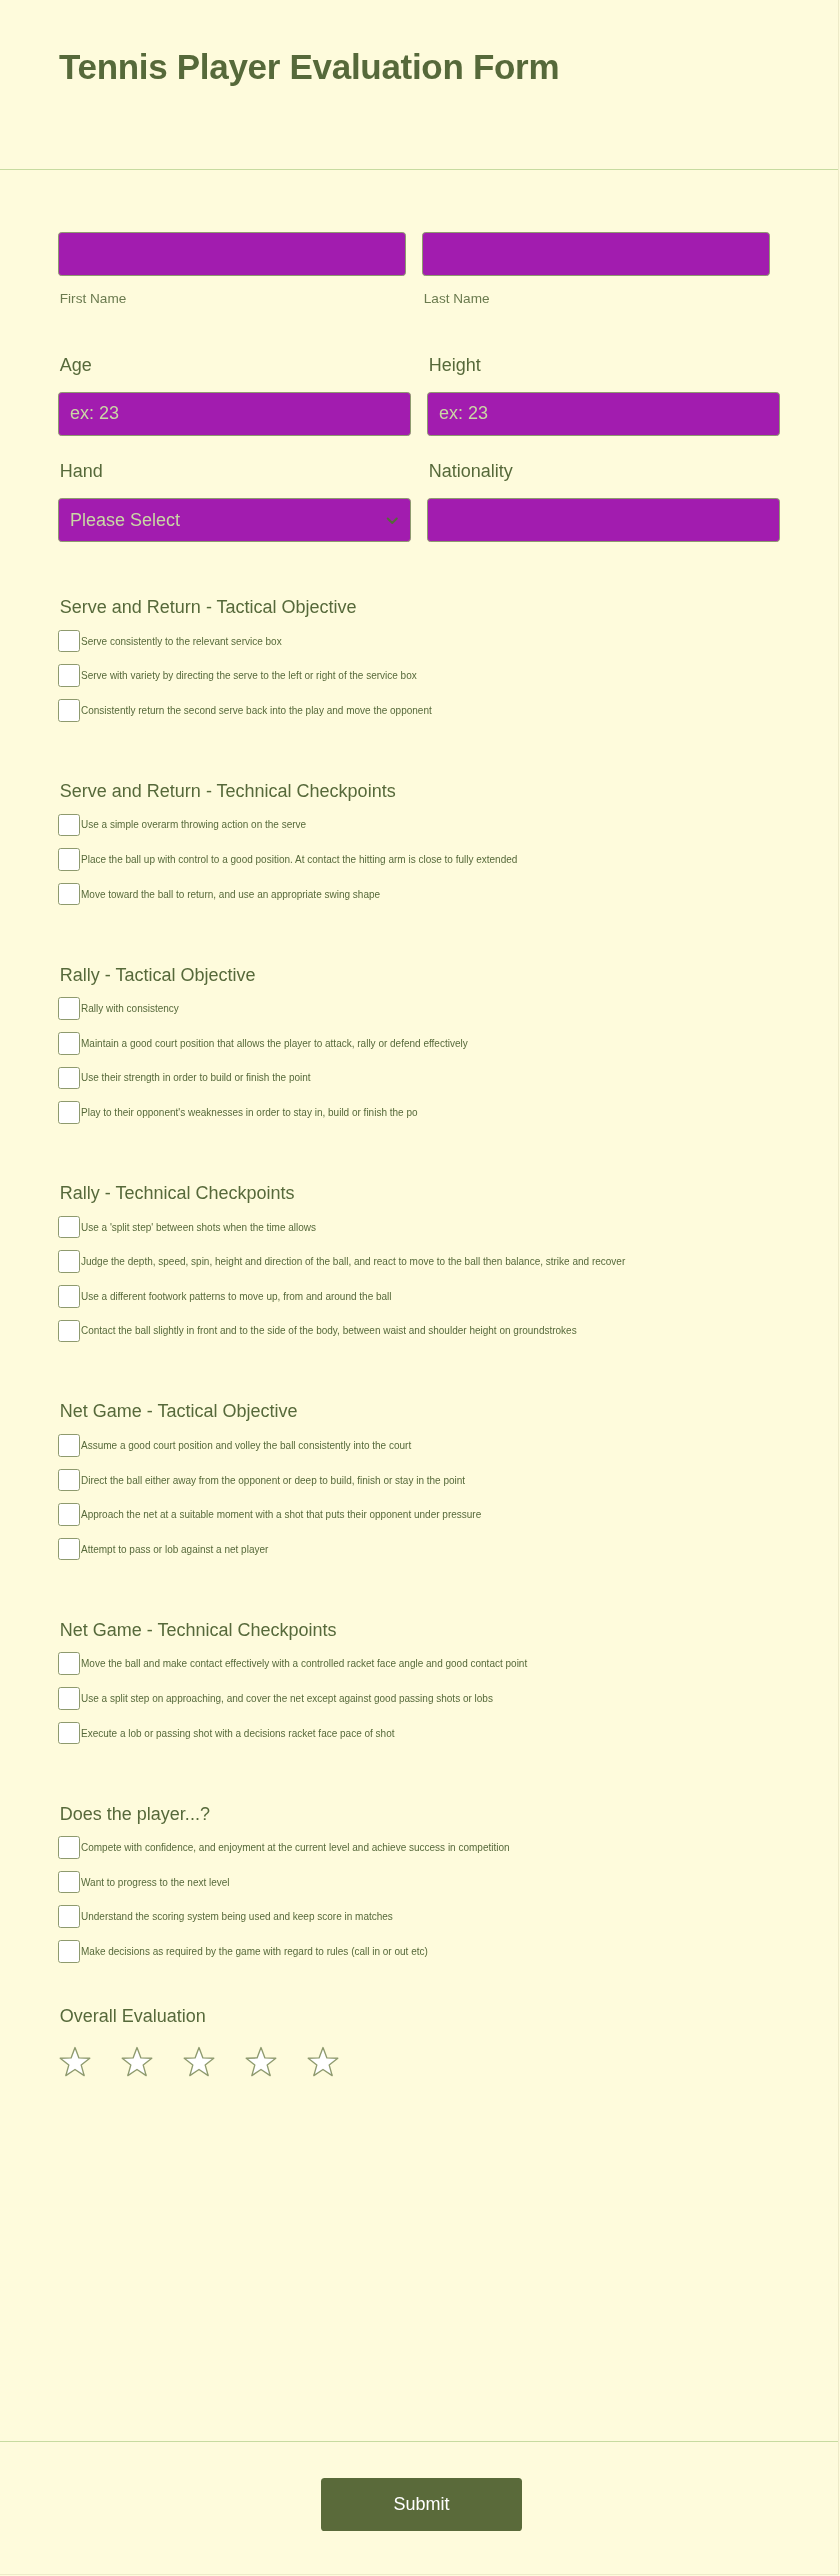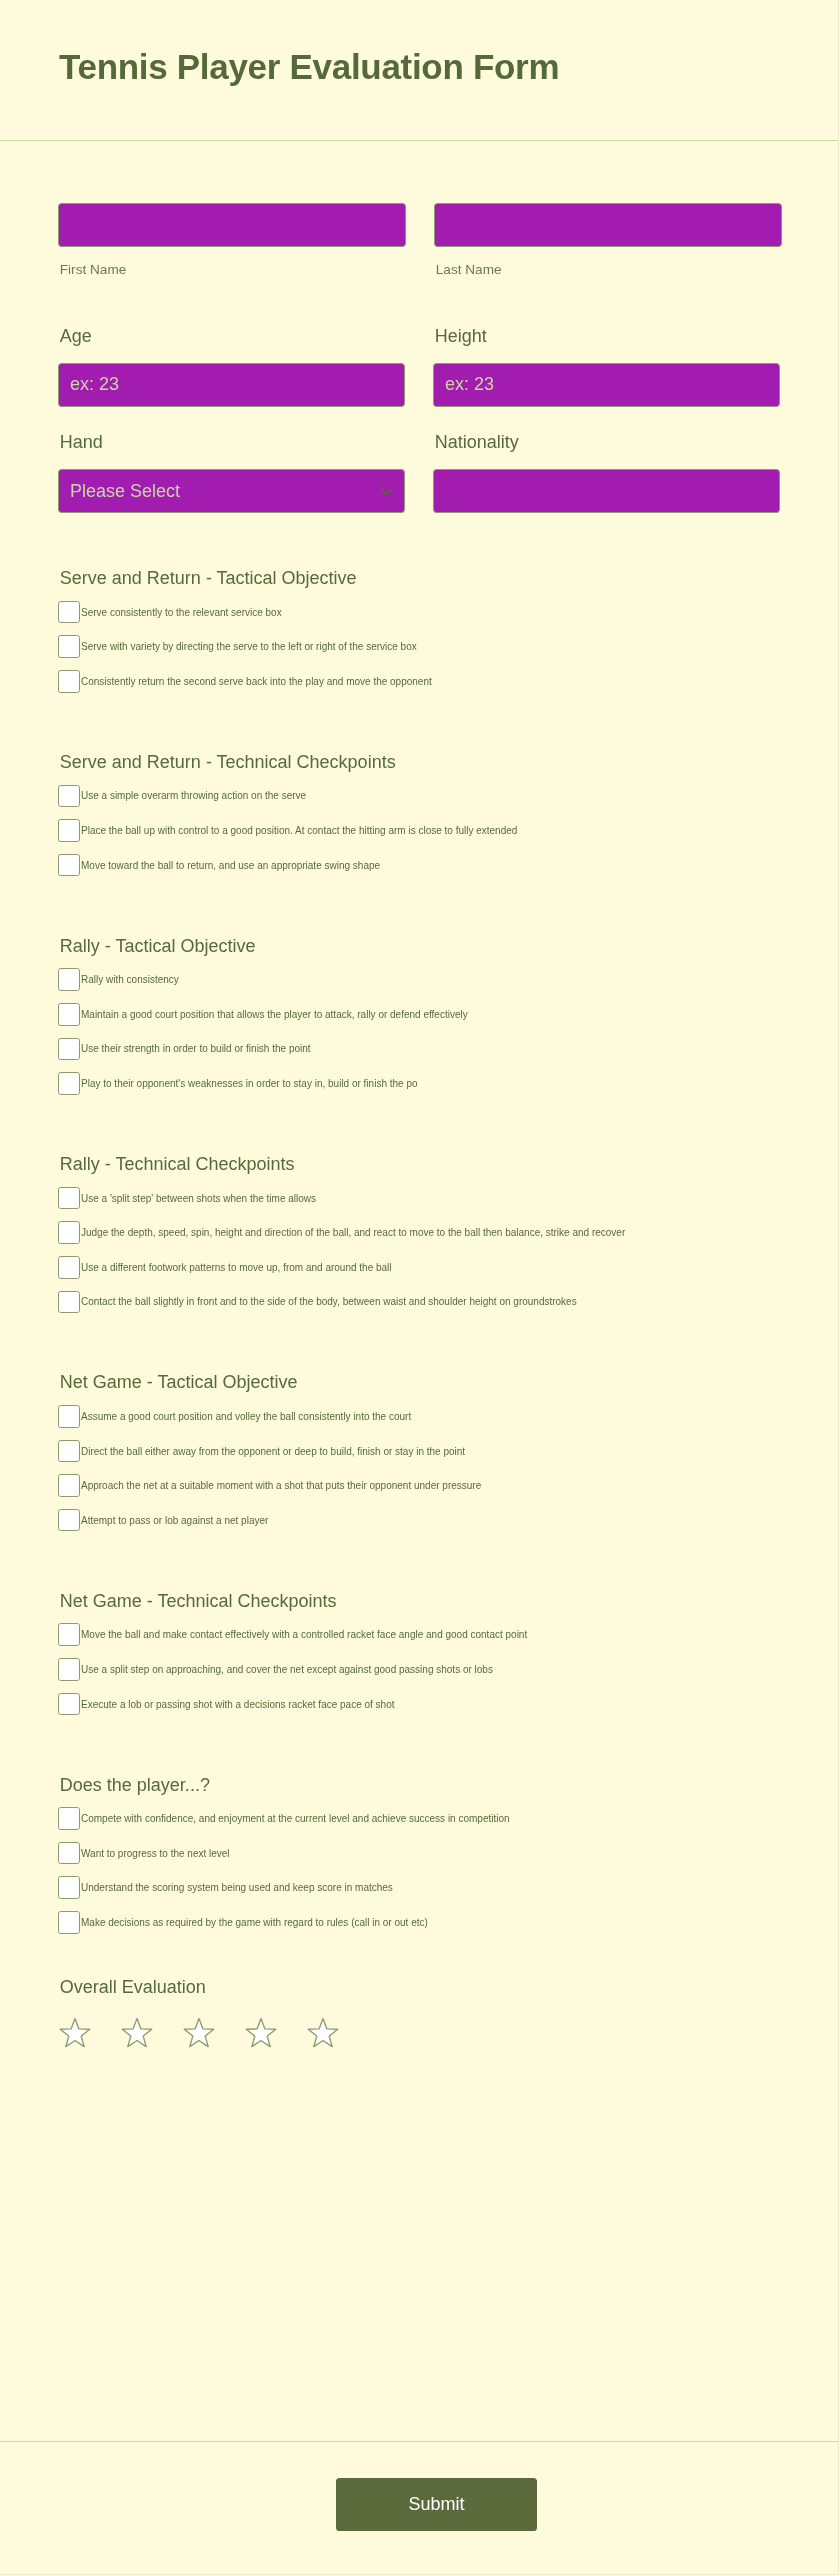--- a/index.html
+++ b/index.html
@@ -1,38 +1,38 @@
 <!DOCTYPE html>
 <html style="font-size:14.5px"><head>
 <meta charset="utf-8">
 <style>
   * { box-sizing: border-box; margin: 0; padding: 0; }
   html, body { width: 840px; background: #FEFBDC; }
   body { font-family: "Liberation Sans", "DejaVu Sans", sans-serif; color: #56693A; }
   .card { width: 839px; min-height: 2575px; background: #FEFBDC; border-right: 0.9px solid #EDEAC8; border-bottom: 0.9px solid #EDEAC8; position: relative; }
-  .header { height: 141px; border-bottom: 1.8px solid #C7DBA0; padding: 47px 0 0 59px; }
+  .header { height: 170px; border-bottom: 1.8px solid #C7DBA0; padding: 47px 0 0 59px; }
   .title { font-size: 35px; font-weight: bold; color: #56693A; letter-spacing: -0.3px; }
   .body { padding: 0 58px 0 58px; }
   .label { font-size: 18px; color: #56693A; line-height: 22px; padding-left: 1.8px; }
-  .row2 { display: flex; gap: 28px; }
+  .row2 { display: flex; gap: 16px; }
   .col { flex: 1; }
   .input { width: 100%; height: 44px; background: #a21caf; border: 0.9px solid #8E9A6E; border-radius: 3.6px; font-size: 18px; padding: 0 11px; font-family: "Liberation Sans", sans-serif; color: #56693A; display: flex; align-items: center; }
   .placeholder { color: #C9D7A4; }
   .sublabel { font-size: 13.6px; color: #6B7B4F; margin-top: 14.5px; padding-left: 1.8px; }
   .select { justify-content: space-between; }
   .chev { width: 14.5px; height: 14.5px; }
   .section { }
   .section-title { font-size: 18px; color: #56693A; line-height: 22px; padding-left: 1.8px; margin-bottom: 12.6px; }
   .opt { display: flex; align-items: flex-start; margin-bottom: 12.6px; }
   .cb { width: 22px; height: 22.6px; background: #FFFFFF; border: 0.9px solid #8E9A6E; border-radius: 2.7px; flex: 0 0 22px; margin-top: -0.9px; }
   .opt-text { font-size: 10px; line-height: 22px; color: #56693A; margin-left: 1px; max-width: 687px; }
   .stars { display: flex; gap: 28px; margin-top: 18px; padding-left: 0; }
   .star { width: 34px; height: 34px; }
   .footer { border-top: 1.8px solid #C7DBA0; position: absolute; left: 0; right: 0; top: 2441px; height: 134px; }
-  .submit { position: absolute; left: 336px; top: 36px; width: 201px; height: 53px; background: #5A6A3A; color: #FFFFFF; border: none; border-radius: 3.6px; font-size: 18px; font-family: "Liberation Sans", sans-serif; }
+  .submit { position: absolute; left: 321px; top: 36px; width: 201px; height: 53px; background: #5A6A3A; color: #FFFFFF; border: none; border-radius: 3.6px; font-size: 18px; font-family: "Liberation Sans", sans-serif; }
 </style>
 </head>
 <body>
 
 <div class="card">
 
   <div class="header">
     <h1 class="title">Tennis Player Evaluation Form</h1>
   </div>
 

